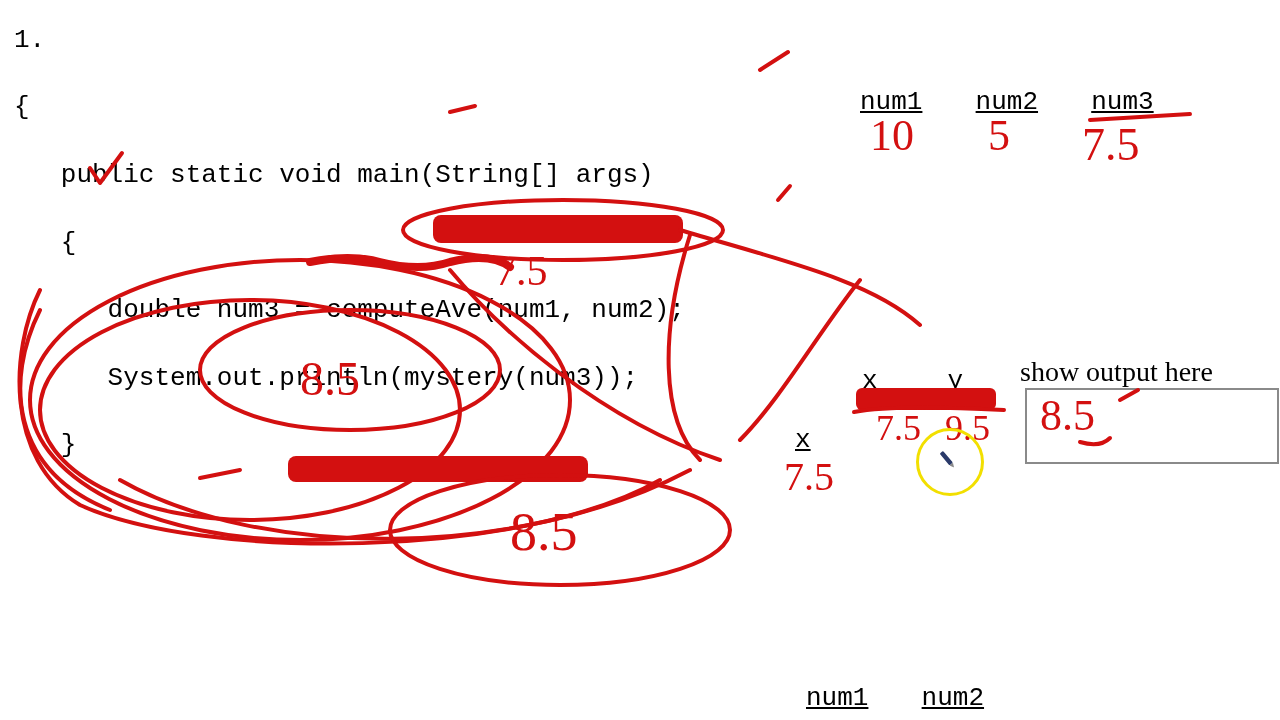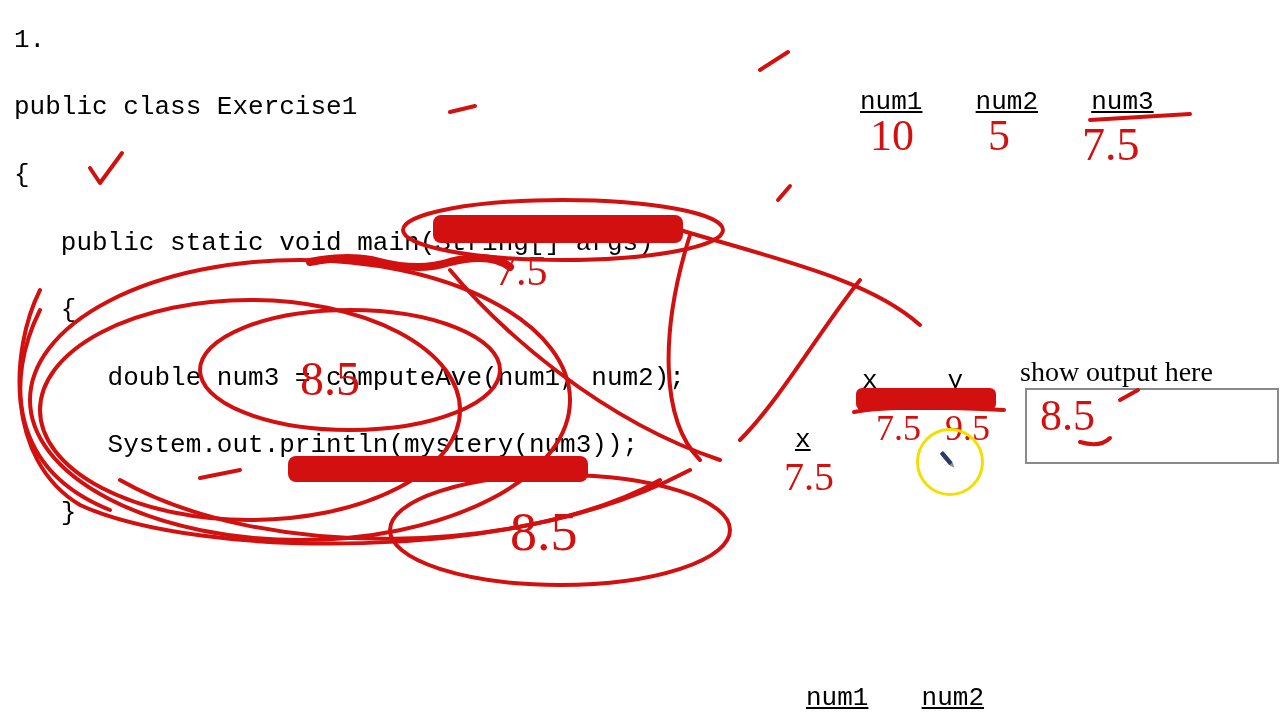--- a/index.html
+++ b/index.html
@@ -60,21 +60,20 @@
     position:absolute;
     width:22px; height:22px;
     transform: rotate(50deg);
   }
 </style>
 </head>
 <body>
 
 <div class="page">
 <span style="display: block;">1.</span>
-<span style="display: block;">public class Exercise1</span>
 <span style="display: block;">{</span>
 <span style="display: block;">   public static void main(String[] args)</span>
 <span style="display: block;">   {</span>
 <span style="display: block;">      double num3 = computeAve(num1, num2);</span>
 <span style="display: block;">      System.out.println(mystery(num3));</span>
 <span style="display: block;">   }</span>
 <span style="display: block;"></span>
 
 <span style="display: block;"></span>
 

